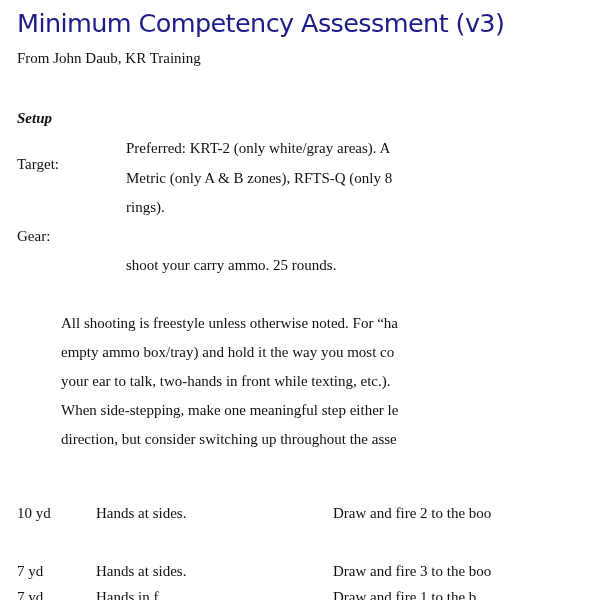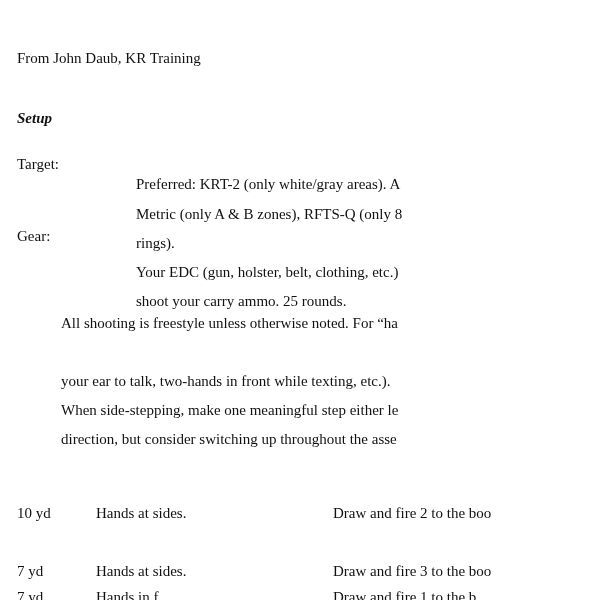--- a/index.html
+++ b/index.html
@@ -7,44 +7,45 @@
     .page { position:absolute; left:0; top:0; width:600px; height:600px; overflow:hidden; }
     .title {
       position:absolute; left:17px; top:8px; white-space:nowrap;
       font-family:"DejaVu Sans", sans-serif; font-size:25.5px; color:#1c1c8a;
       letter-spacing:-0.6px;
     }
     .serif { font-family:"Liberation Serif", serif; color:#111; font-size:15px; white-space:nowrap; position:absolute; }
     .subtitle { left:17px; top:50px; }
     .heading { left:17px; top:110px; font-weight:bold;font-style:italic; }
     .label { left:17px; }
-    .val { left:136px;margin-top:36px; }
+    .val { left:126px; }
     .para { left:17px;margin-left:44px; }
     .c1 { left:17px;text-align:right; }
     .c2 { left:96px; }
     .c3 { left:333px; }
   </style>
 </head>
 <body>
 
 <div class="page">
+  <div class="title">Minimum Competency Assessment (v3)</div>
   <div class="serif subtitle">From John Daub, KR Training</div>
 
   <div class="serif heading">Setup</div>
 
   <div class="serif label" style="top:156px">Target:</div>
   <div class="serif val" style="top:140px">Preferred: KRT-2 (only white/gray areas). A</div>
   <div class="serif val" style="top:170px">Metric (only A &amp; B zones), RFTS-Q (only 8</div>
   <div class="serif val" style="top:199px">rings).</div>
 
   <div class="serif label" style="top:228px">Gear:</div>
-  <div class="serif val" style="top:228px">Your EDC (gun, holster, belt, clothing, etc.)</div>
   <div class="serif val" style="top:257px">shoot your carry ammo. 25 rounds.</div>
 
   <div class="serif para" style="top:315px">All shooting is freestyle unless otherwise noted. For “ha</div>
+  <div class="serif para" style="top:344px">empty ammo box/tray) and hold it the way you most co</div>
   <div class="serif para" style="top:373px">your ear to talk, two-hands in front while texting, etc.).</div>
   <div class="serif para" style="top:431px">direction, but consider switching up throughout the asse</div>
   <div class="serif para" style="top:402px">When side-stepping, make one meaningful step either le</div>
 
   <div>
     <div class="serif c1" style="top:505px">10 yd</div>
     <div class="serif c2" style="top:505px">Hands at sides.</div>
     <div class="serif c3" style="top:505px">Draw and fire 2 to the boo</div>
   </div>
   <div>

